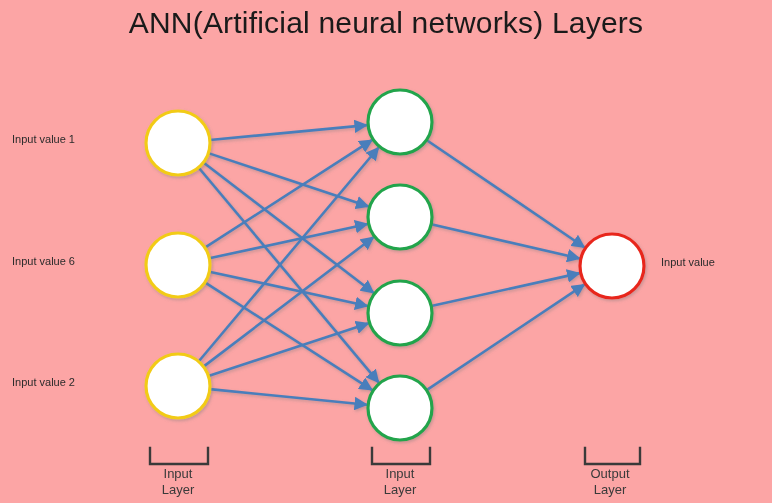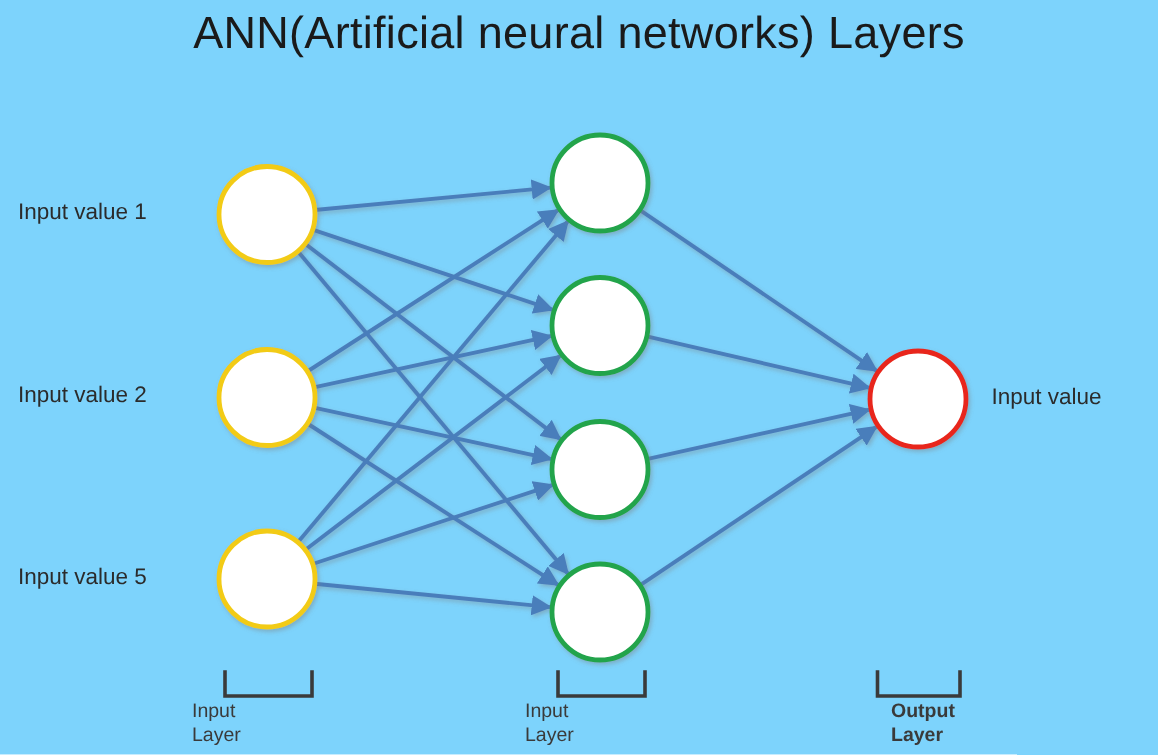--- a/index.html
+++ b/index.html
@@ -4,21 +4,21 @@
 <style>
   html, body {
     margin: 0;
     padding: 0;
     background: #ffffff;
   }
   #page {
     position: relative;
     width: 772px;
     height: 503px;
-    background: #7dd3fc;
+    background: #fca5a5;
     overflow: hidden;
     font-family: "Liberation Sans", sans-serif;
   }
   #title {
     position: absolute;
     left: 0;
     top: 6px;
     width: 772px;
     text-align: center;
     font-size: 30px;
@@ -29,28 +29,29 @@
   }
   #net-svg {
     position: absolute;
     left: 0;
     top: 0;
     width: 772px;
     height: 503px;
   }
   .node-label {
     position: absolute;
-    font-size: 15px;
+    font-size: 11px;
     color: #2b2b2b;
     white-space: nowrap;
   }
   .layer-label {
     position: absolute;
     font-size: 13px;
     color: #3a3a3a;
+    text-align: center;
     line-height: 16px;
     white-space: nowrap;
   }
   .layer-label .l2 { display: block; }
 </style>
 </head>
 <body>
 
 <div id="page">
 
@@ -100,33 +101,33 @@
       </g>
 
     <g id="brackets" stroke="#3a3a3a" stroke-width="2.4" fill="none" stroke-linecap="square">
         <path d="M 150 448 L 150 464 L 208 464 L 208 448"></path>
         <path d="M 372 448 L 372 464 L 430 464 L 430 448"></path>
         <path d="M 585 448 L 585 464 L 640 464 L 640 448"></path>
       </g>
   </svg>
 
   <div class="node-label" style="left:12px; top:133px;">Input value 1</div>
-  <div class="node-label" style="left:12px; top:255px;">Input value 2</div>
-  <div class="node-label" style="left:12px; top:376px;">Input value 5</div>
+  <div class="node-label" style="left:12px; top:255px;">Input value 6</div>
+  <div class="node-label" style="left:12px; top:376px;">Input value 2</div>
 
   <div class="node-label" style="left:661px; top:256px;">Input value</div>
 
   <div class="layer-label" style="left:128px; top:466px; width:100px;">
     <span>Input</span>
     <span class="l2">Layer</span>
   </div>
 
   <div class="layer-label" style="left:350px; top:466px; width:100px;">
     <span>Input</span>
     <span class="l2">Layer</span>
   </div>
 
-  <div class="layer-label" style="left:594px; top:466px; width:100px;font-weight:bold;">
+  <div class="layer-label" style="left:560px; top:466px; width:100px;">
     <span>Output</span>
     <span class="l2">Layer</span>
   </div>
 
 </div>
 
 </body></html>

